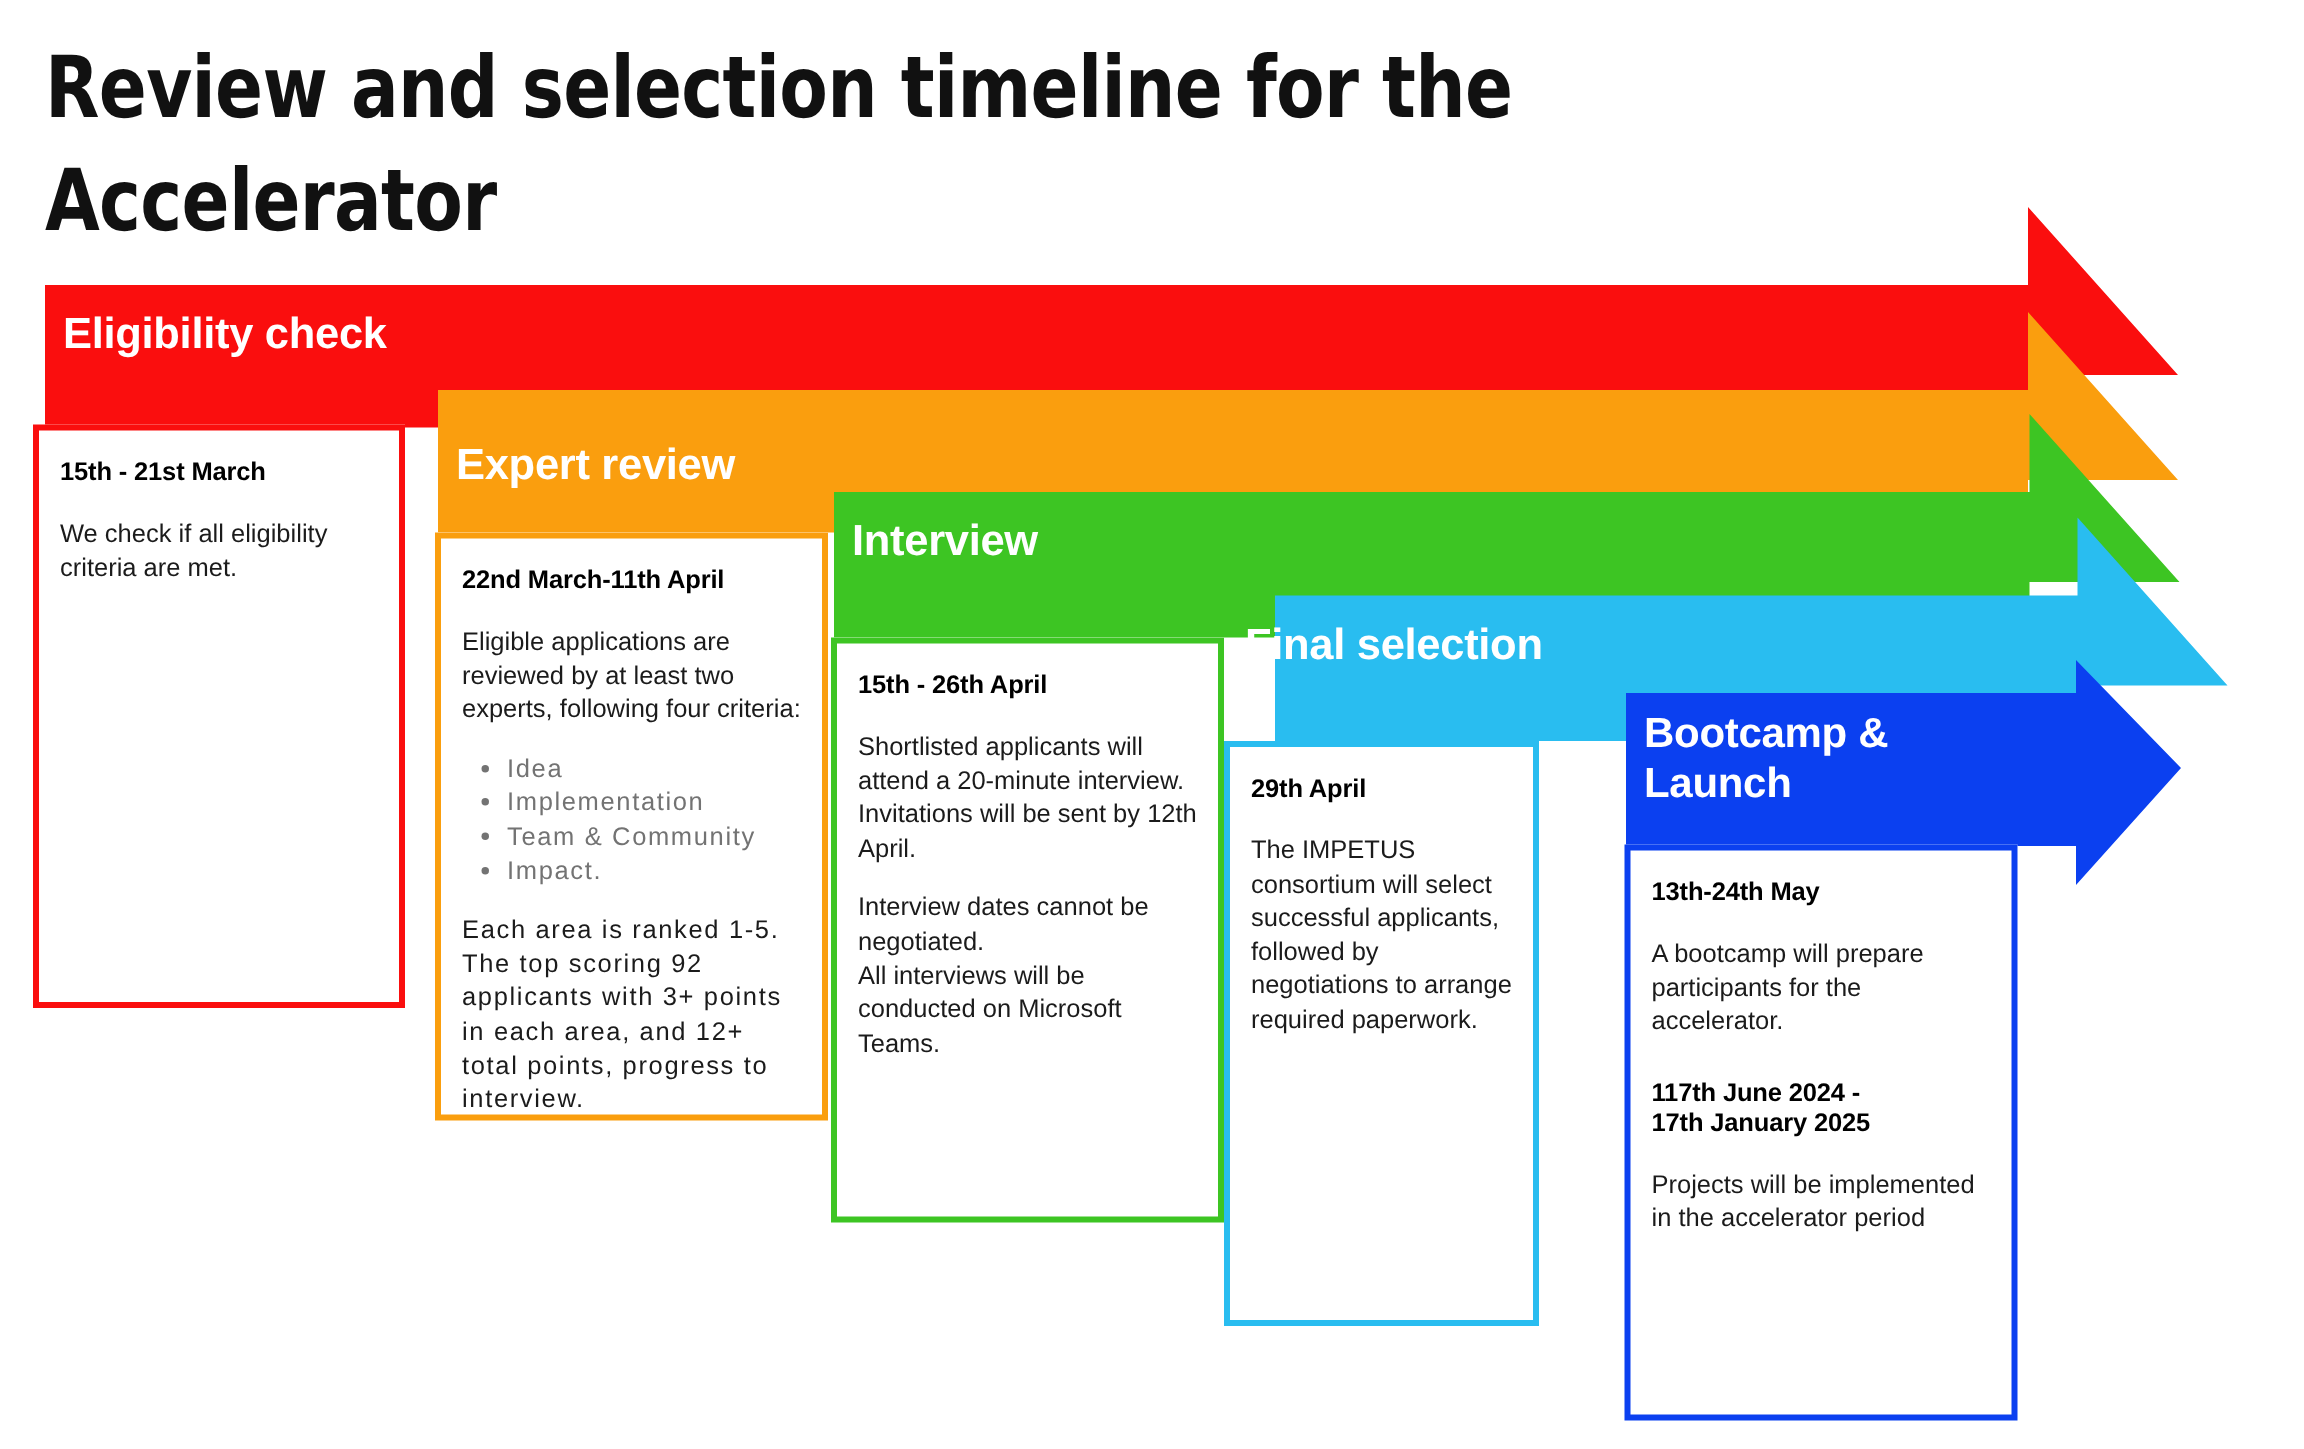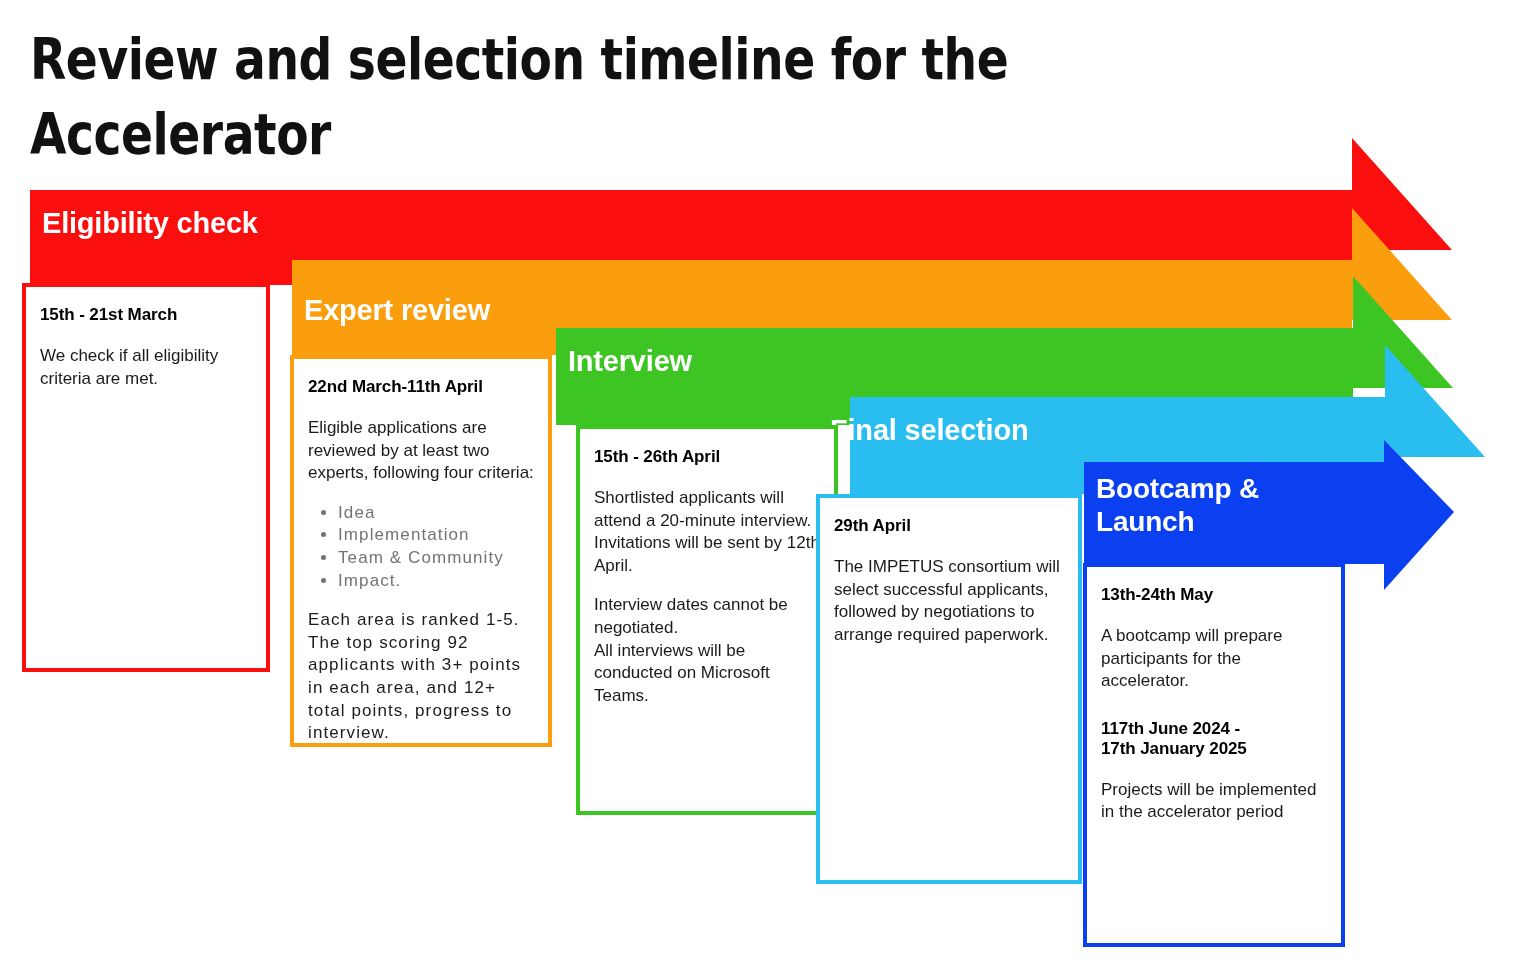--- a/index.html
+++ b/index.html
@@ -135,28 +135,28 @@
     <p>Eligible applications are reviewed by at least two experts, following four criteria:</p>
     <ul>
       <li>Idea</li>
       <li>Implementation</li>
       <li>Team &amp; Community</li>
       <li>Impact.</li>
     </ul>
     <p class="wide">Each area is ranked 1-5. The top scoring 92 applicants with 3+ points in each area, and 12+ total points, progress to interview.</p>
   </div>
 
-  <div class="card green" style="left:576px; top:425px; width:262px; height:390px; z-index:23;">
+  <div class="card green" style="left:554px; top:425px; width:262px; height:390px; z-index:23;">
     <div class="date">15th - 26th April</div>
     <p>Shortlisted applicants will attend a 20-minute interview. Invitations will be sent by 12th April.</p>
     <p style="white-space:pre-line;">Interview dates cannot be negotiated.
 All interviews will be conducted on Microsoft Teams.</p>
   </div>
 
-  <div class="card cyan" style="left:816px; top:494px; width:266px; height:390px; z-index:24;">
+  <div class="card cyan" style="left:816px; top:494px; width:210px; height:390px; z-index:24;">
     <div class="date">29th April</div>
     <p>The IMPETUS consortium will select successful applicants, followed by negotiations to arrange required paperwork.</p>
   </div>
 
   <div class="card blue" style="left:1083px; top:563px; width:262px; height:384px; z-index:25;">
     <div class="date">13th-24th May</div>
     <p>A bootcamp will prepare participants for the accelerator.</p>
     <div class="date" style="margin-top:26px;white-space:pre-line;">117th June 2024 -
 17th January 2025</div>
     <p>Projects will be implemented in the accelerator period</p>

